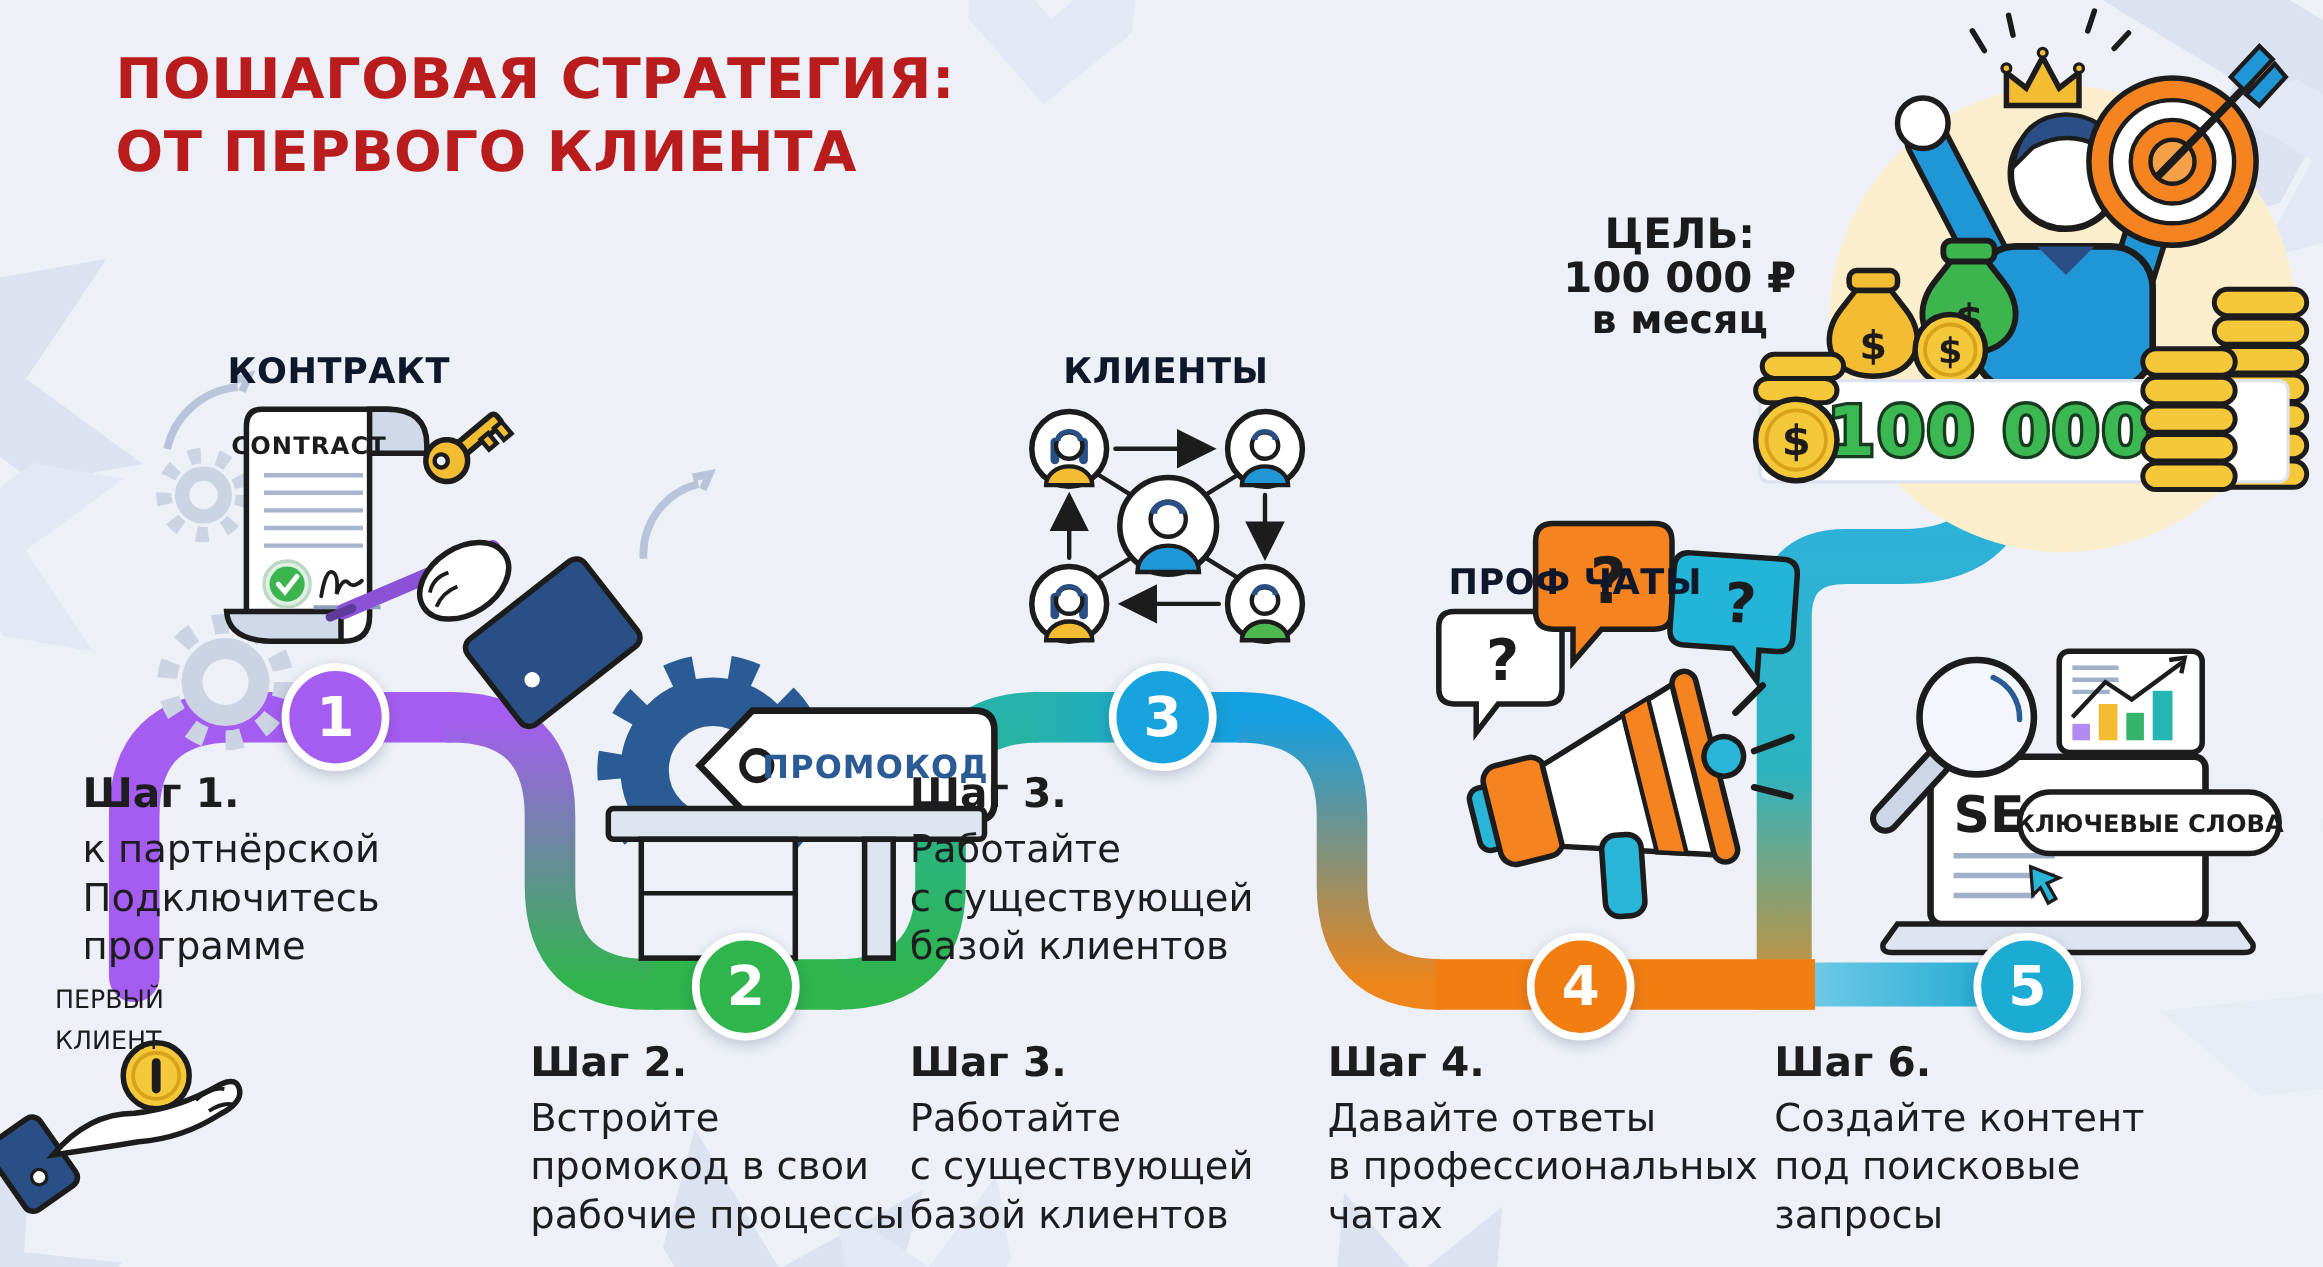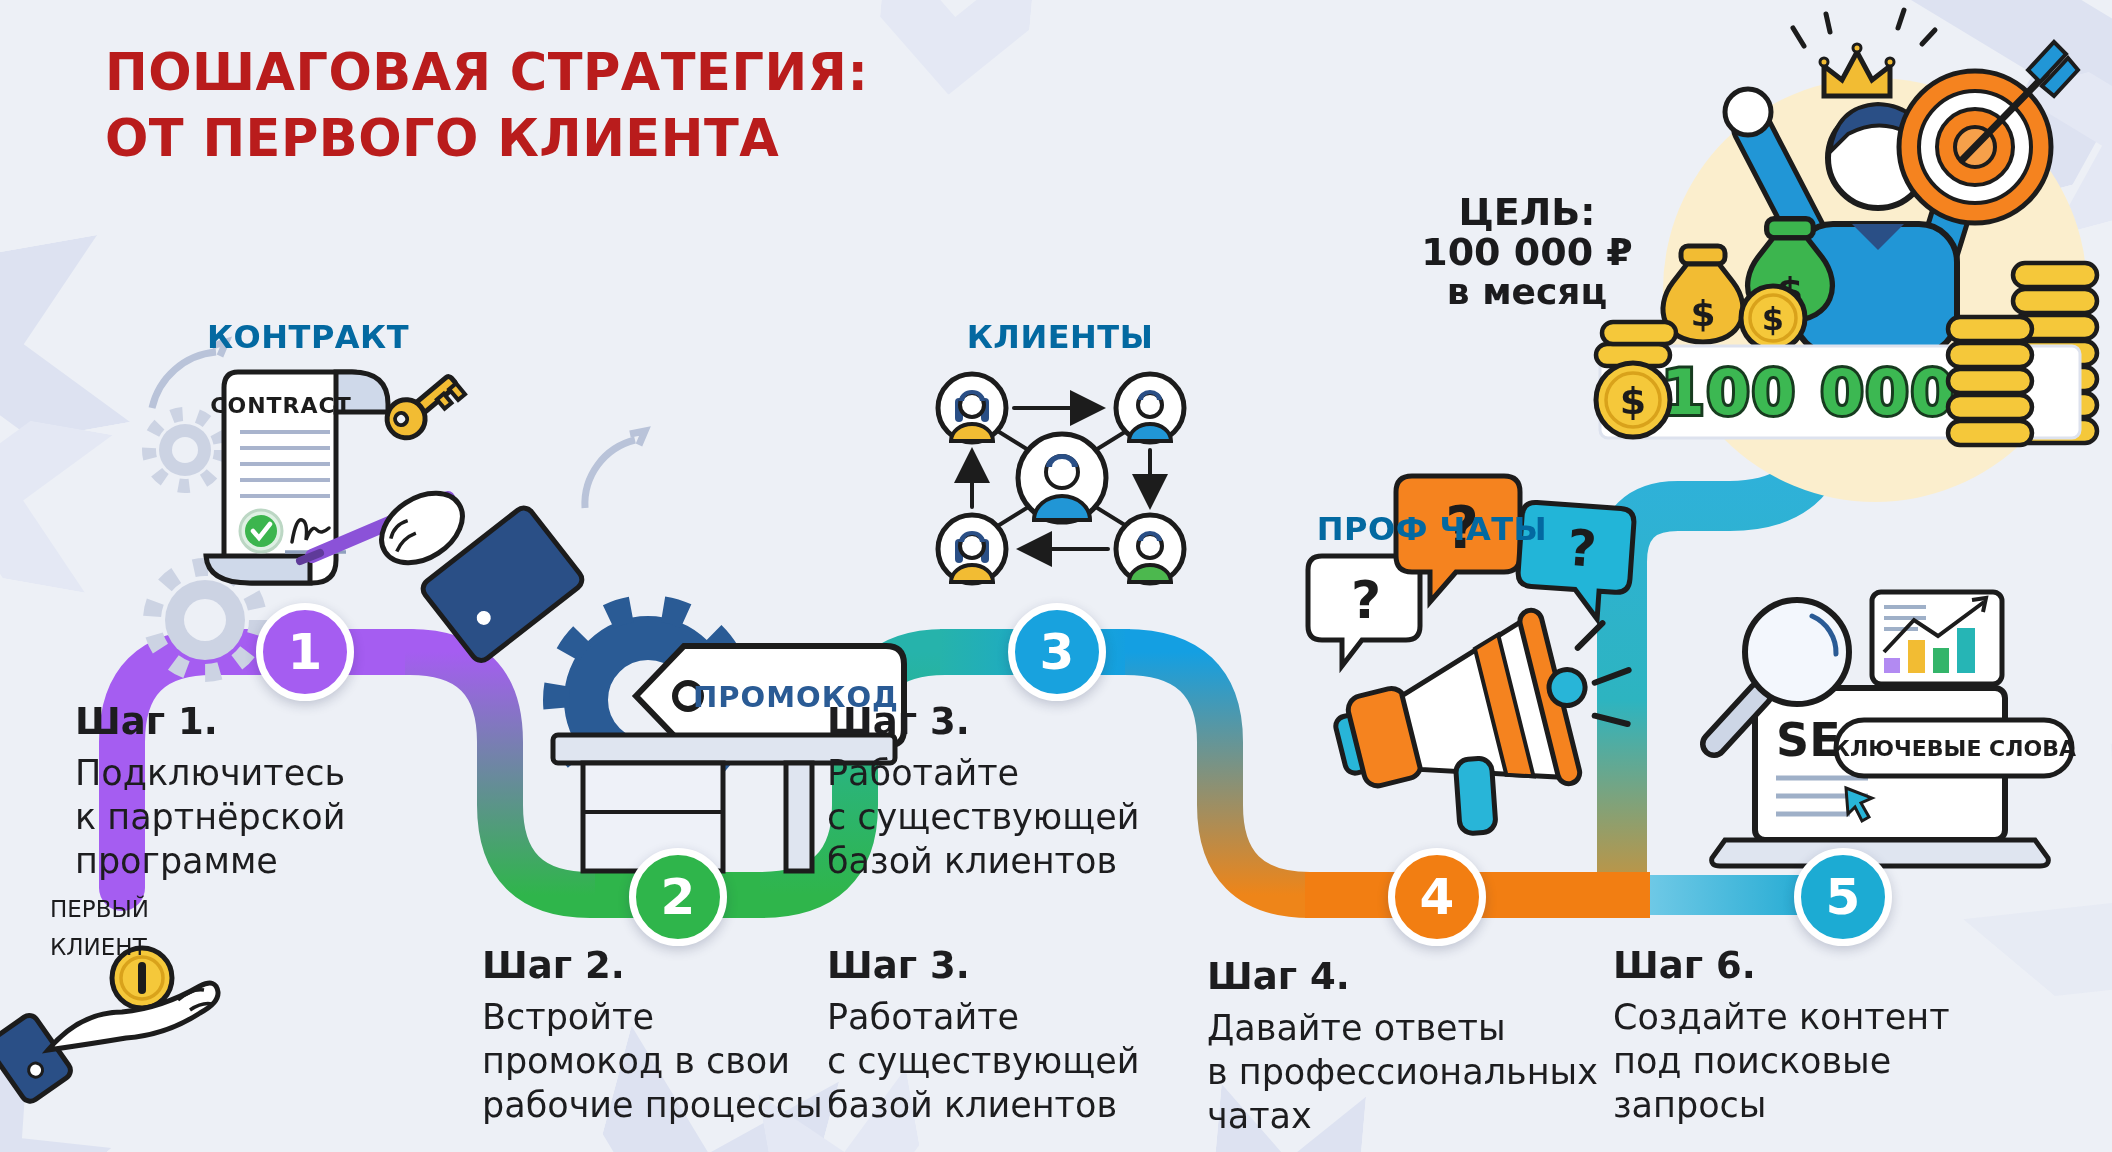--- a/index.html
+++ b/index.html
@@ -10,21 +10,21 @@
   .chev{position:absolute;background:#dde2f1;clip-path:polygon(0 0,52% 0,100% 50%,52% 100%,0 100%,48% 50%);z-index:0;}
   .chev.light{background:#e4e8f4;}
 
   .layer{position:absolute;left:0;top:0;width:2112px;height:1152px;}
   .path-layer{z-index:1;}
   .icon-layer{z-index:2;}
 
   
   .txt{position:absolute;z-index:3;color:#1b1b1d;}
   .main-title{left:84px;top:40px;font-size:51px;line-height:66px;font-weight:800;letter-spacing:.5px;color:#b91c1c;margin-left:21px;}
-  .sec-label{position:absolute;z-index:3;font-size:32px;font-weight:800;letter-spacing:.5px;color:#0369a1;text-align:center;width:340px;}
+  .sec-label{position:absolute;z-index:3;font-size:32px;font-weight:800;letter-spacing:.5px;color:#0f172a;text-align:center;width:340px;}
   .first-client{left:50px;top:890px;font-size:23px;font-weight:400;line-height:38px;}
   .goal-block{left:1372px;top:192px;width:310px;text-align:center;font-weight:800;font-size:38px;line-height:40px;}
   .goal-block .g3{font-weight:600;font-size:36px;}
 
   .step-text{position:absolute;z-index:3;width:460px;color:#1d1d1f;}
   .step-title{font-size:37px;font-weight:800;margin-bottom:8px;}
   .step-line{font-size:35px;font-weight:400;line-height:44px;}
 
   
   .node{position:absolute;z-index:4;width:98px;height:98px;border-radius:50%;border:7px solid #ffffff;
@@ -410,43 +410,43 @@
   </div>
 
   <div class="txt goal-block">
     <div class="g1">ЦЕЛЬ:</div>
     <div class="g2">100 000 ₽</div>
     <div class="g3">в месяц</div>
   </div>
 
   <div class="step-text" style="left:75px;top:700px;">
     <div class="step-title">Шаг 1.</div>
+    <div class="step-line">к партнёрской</div>
     <div class="step-line">Подключитесь</div>
-    <div class="step-line">к партнёрской</div>
     <div class="step-line">программе</div>
   </div>
   <div class="step-text" style="left:827px;top:700px;">
     <div class="step-title">Шаг 3.</div>
     <div class="step-line">Работайте</div>
     <div class="step-line">с существующей</div>
     <div class="step-line">базой клиентов</div>
   </div>
   <div class="step-text" style="left:482px;top:944px;">
     <div class="step-title">Шаг 2.</div>
     <div class="step-line">Встройте</div>
     <div class="step-line">промокод в свои</div>
     <div class="step-line">рабочие процессы</div>
   </div>
   <div class="step-text" style="left:827px;top:944px;">
     <div class="step-title">Шаг 3.</div>
     <div class="step-line">Работайте</div>
     <div class="step-line">с существующей</div>
     <div class="step-line">базой клиентов</div>
   </div>
-  <div class="step-text" style="left:1207px;top:944px;margin-top:11px;">
+  <div class="step-text" style="left:1207px;top:944px;">
     <div class="step-title">Шаг 4.</div>
     <div class="step-line">Давайте ответы</div>
     <div class="step-line">в профессиональных</div>
     <div class="step-line">чатах</div>
   </div>
   <div class="step-text" style="left:1613px;top:944px;">
     <div class="step-title">Шаг 6.</div>
     <div class="step-line">Создайте контент</div>
     <div class="step-line">под поисковые</div>
     <div class="step-line">запросы</div>

